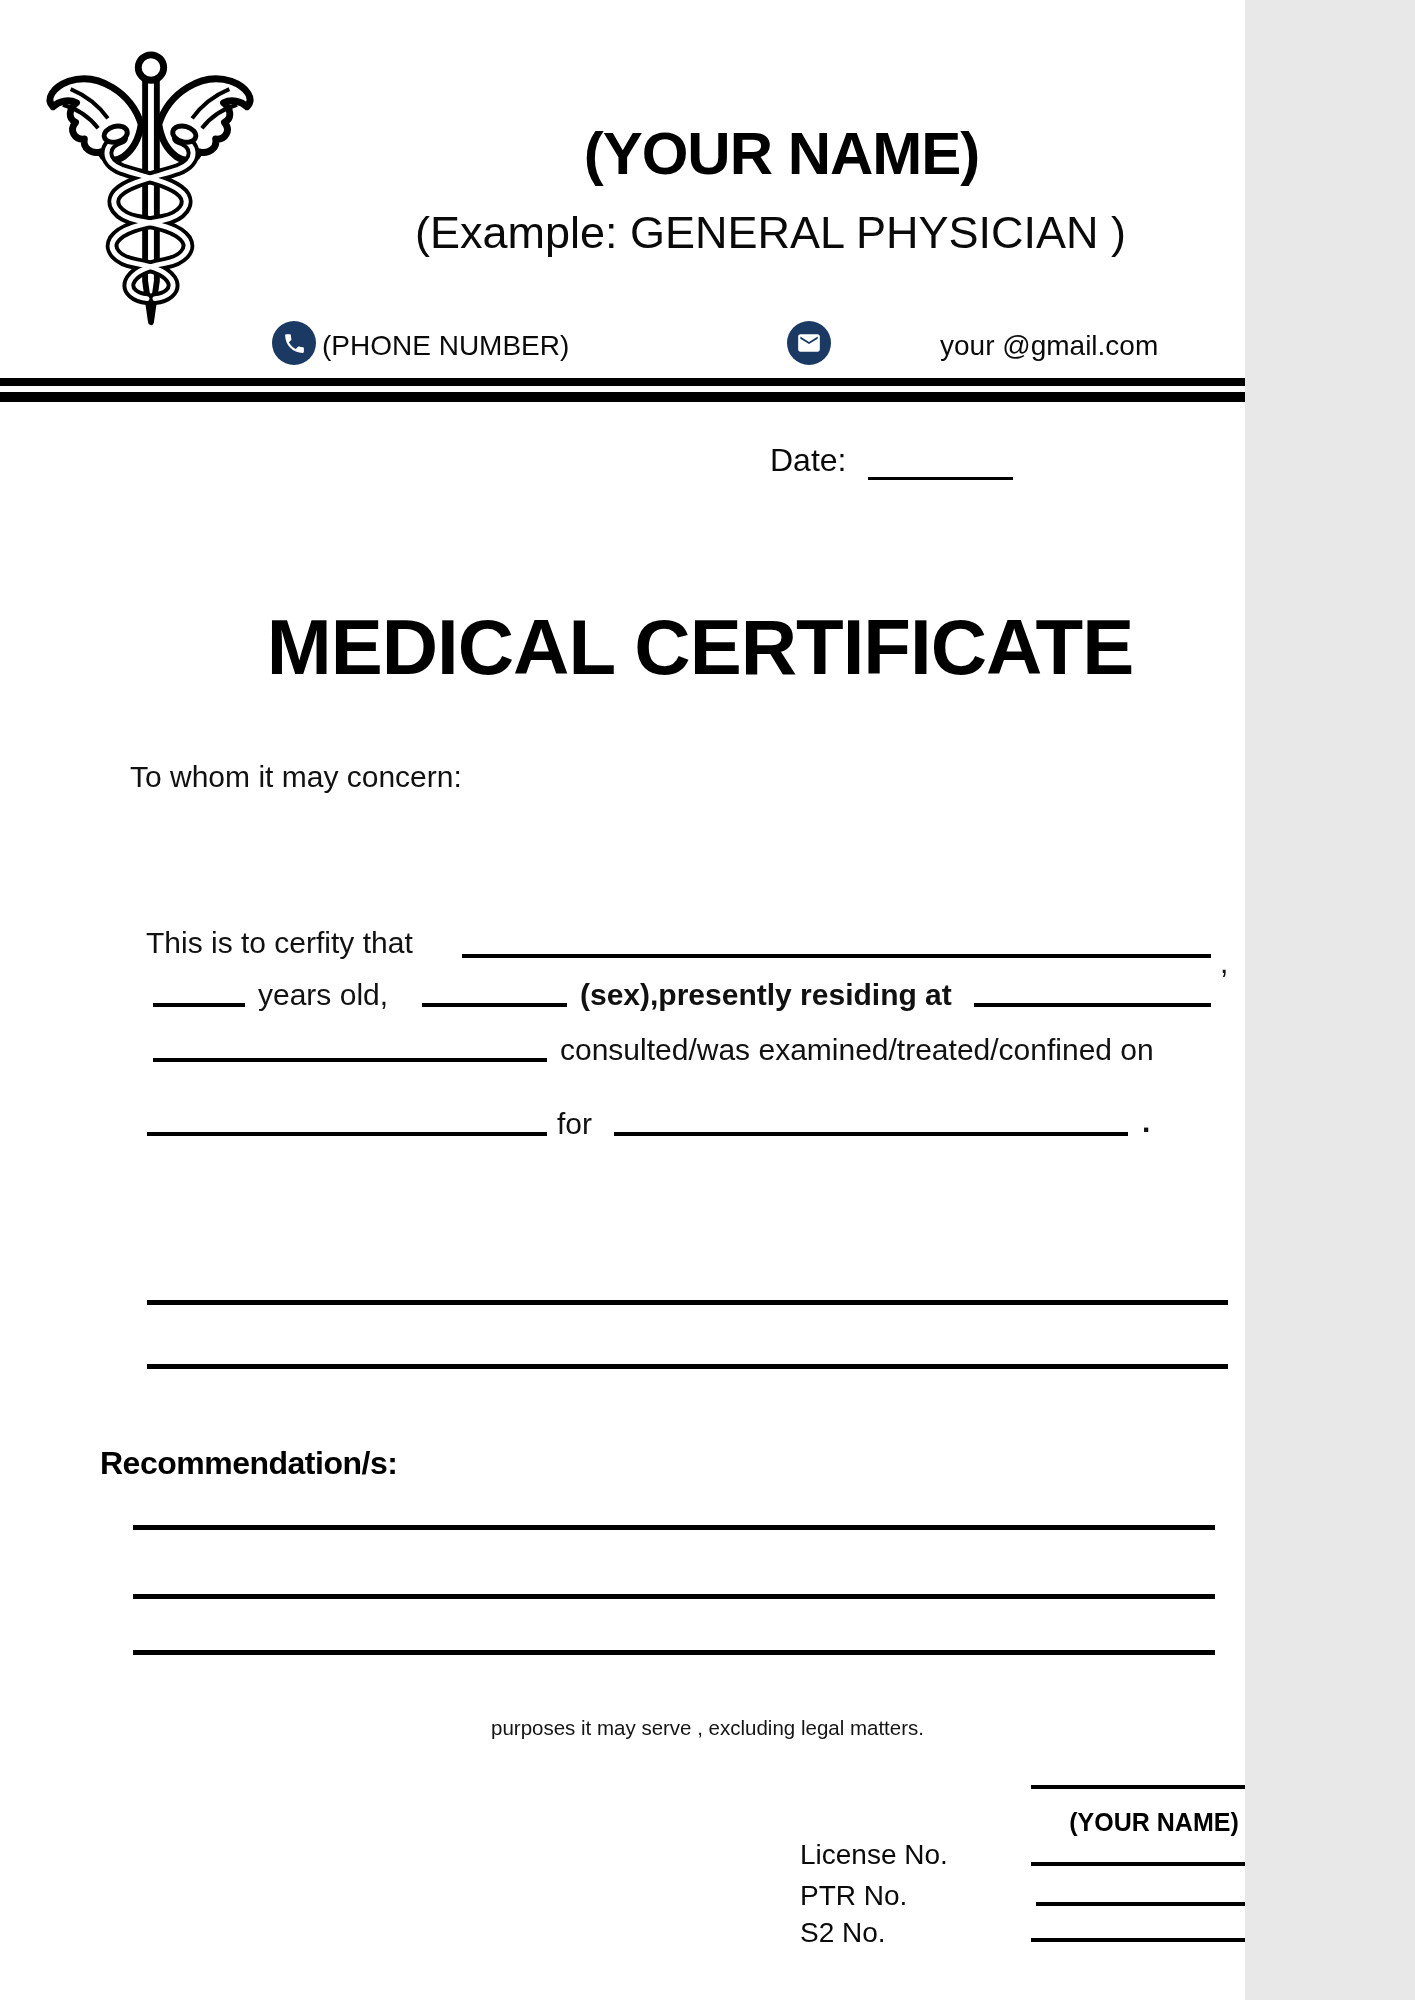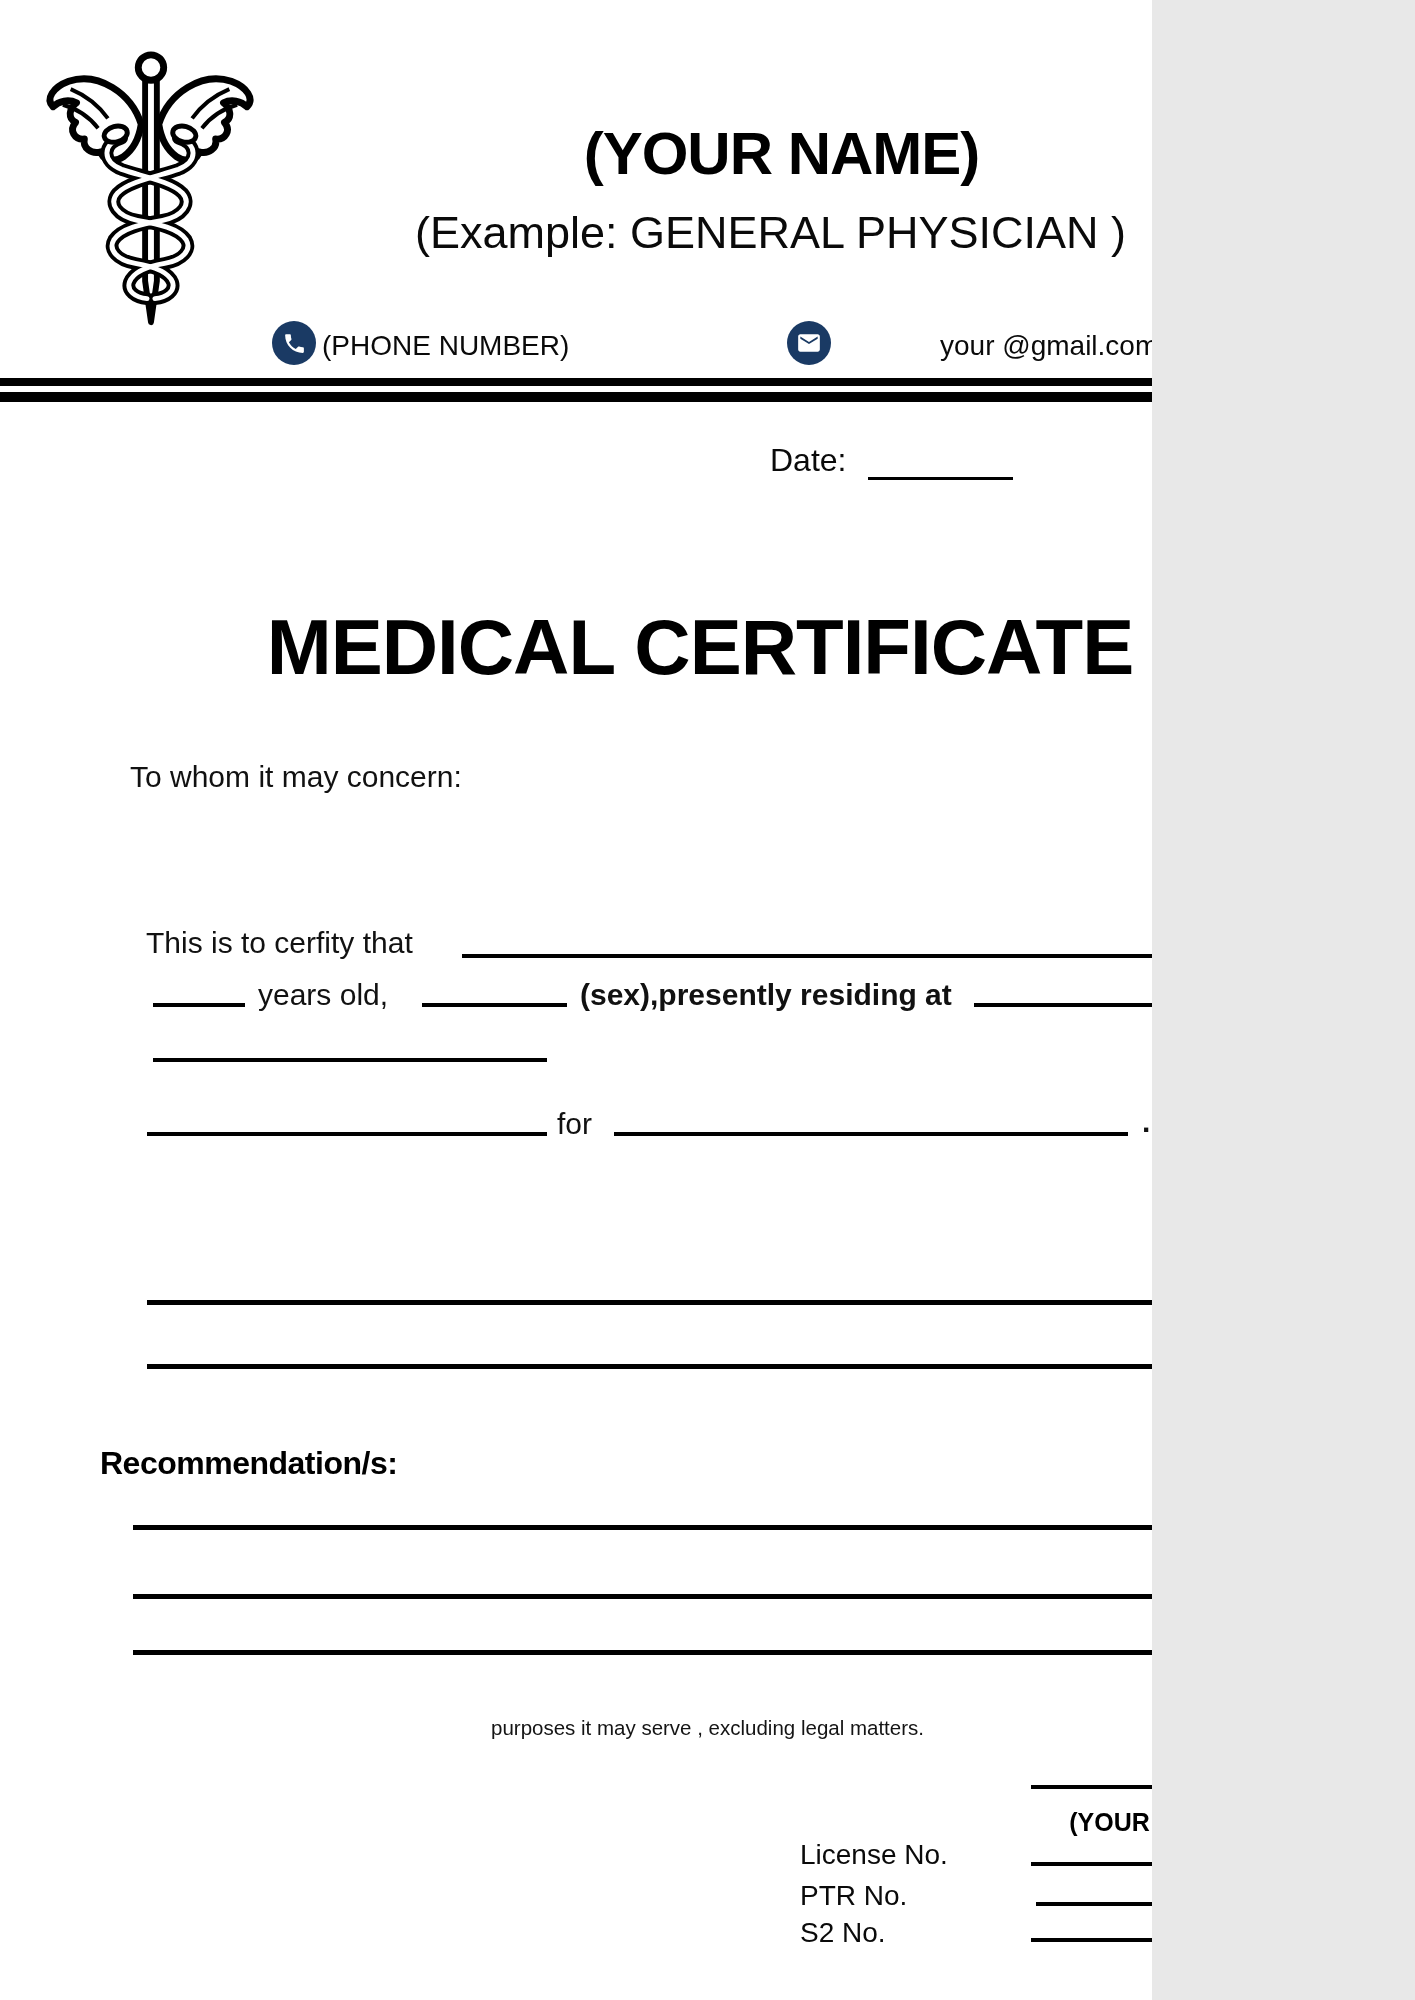--- a/index.html
+++ b/index.html
@@ -1,18 +1,18 @@
 <!DOCTYPE html>
 <html><head>
 <meta charset="utf-8">
 <style>
   html,body{margin:0;padding:0;background:#e8e8e8;}
   .page{
     position:relative;
-    width:1152px;height:2000px;
+    width:1245px;height:2000px;
     background:#ffffff;
     overflow:hidden;
     font-family:"Liberation Sans", sans-serif;
     color:#000;
   }
   .abs{position:absolute;}
   .txt{position:absolute;white-space:pre;line-height:1;}
   .body-txt{font-size:30px;color:#111;}
   .heading{font-size:32px;font-weight:bold;letter-spacing:-0.5px;color:#000;}
   .blank{position:absolute;background:#000;}
@@ -96,20 +96,21 @@
   <div class="blank" style="left:462px;top:954px;width:749px;height:4px;"></div>
   <div class="txt body-txt" style="left:1220px;top:948px;">,</div>
 
   <div class="blank" style="left:153px;top:1003px;width:92px;height:4px;"></div>
   <div class="txt body-txt" style="left:258px;top:980px;">years old,</div>
   <div class="blank" style="left:422px;top:1003px;width:145px;height:4px;"></div>
   <div class="txt body-txt" style="left:580px;top:980px;font-weight:bold;">(sex),presently residing at</div>
   <div class="blank" style="left:974px;top:1003px;width:237px;height:4px;"></div>
 
   <div class="blank" style="left:153px;top:1058px;width:394px;height:4px;"></div>
+  <div class="txt body-txt" style="left:560px;top:1035px;">consulted/was examined/treated/confined on</div>
 
   <div class="blank" style="left:147px;top:1132px;width:400px;height:4px;"></div>
   <div class="txt body-txt" style="left:557px;top:1109px;">for</div>
   <div class="blank" style="left:614px;top:1132px;width:514px;height:4px;"></div>
   <div class="txt body-txt" style="left:1142px;top:1107px;font-weight:bold;">.</div>
 
   <div class="blank" style="left:147px;top:1300px;width:1081px;height:5px;"></div>
   <div class="blank" style="left:147px;top:1364px;width:1081px;height:5px;"></div>
 
   <div class="txt heading" style="left:100px;top:1447px;">Recommendation/s:</div>

